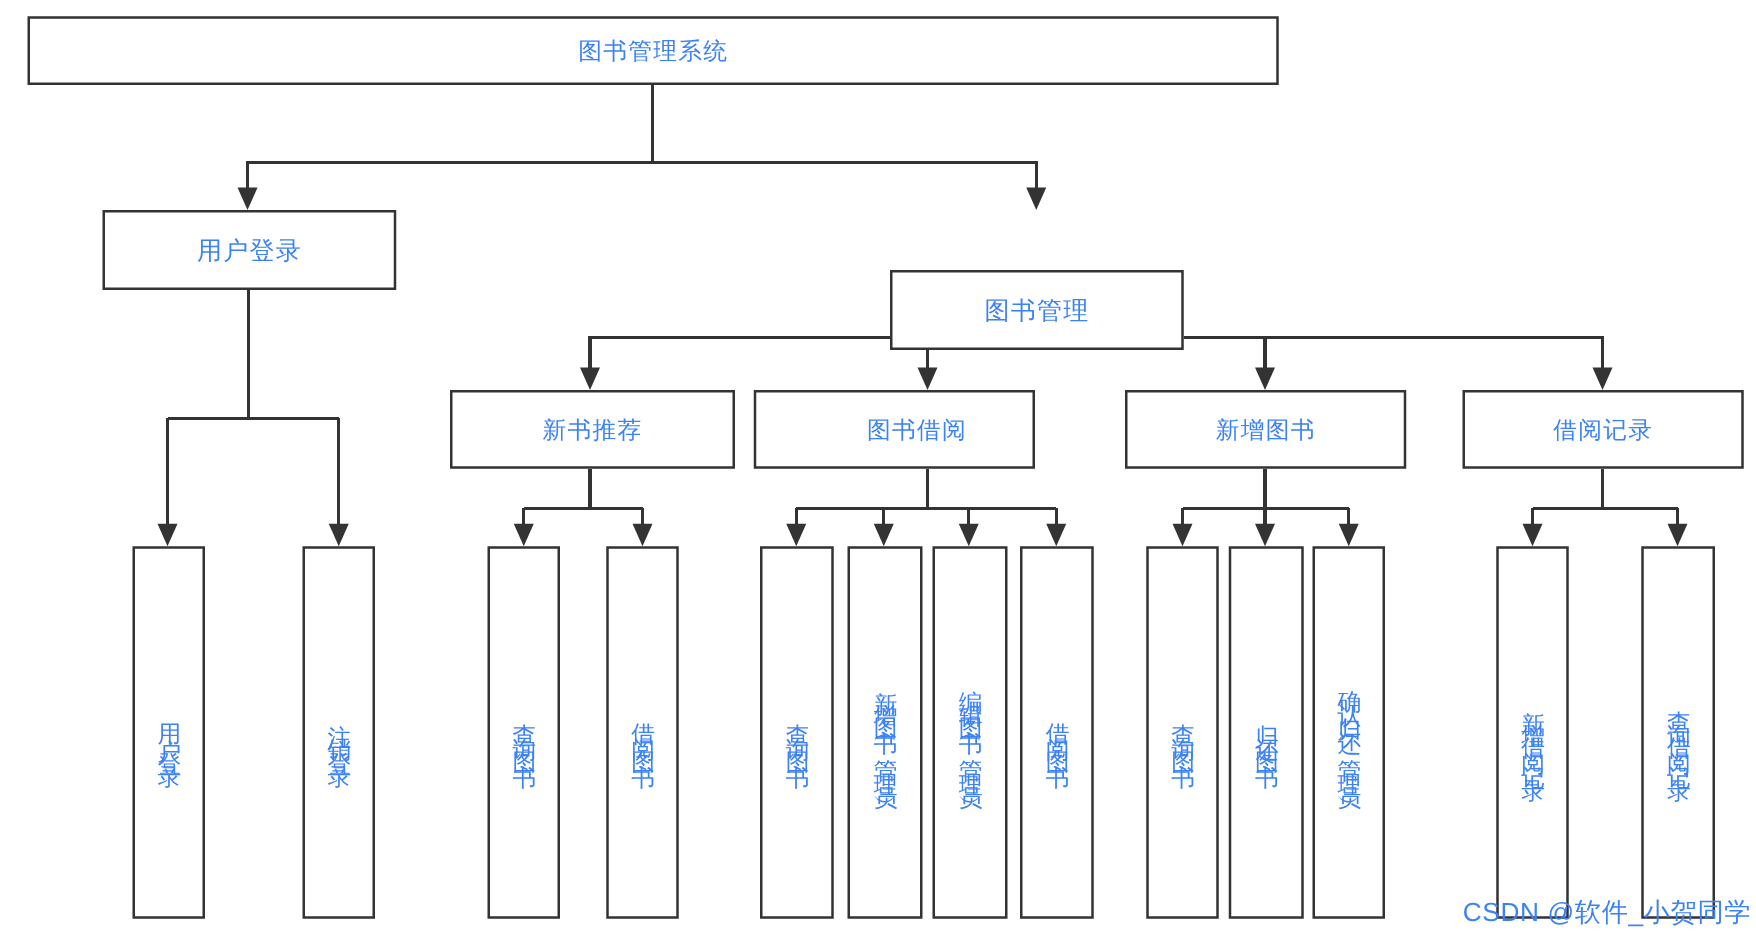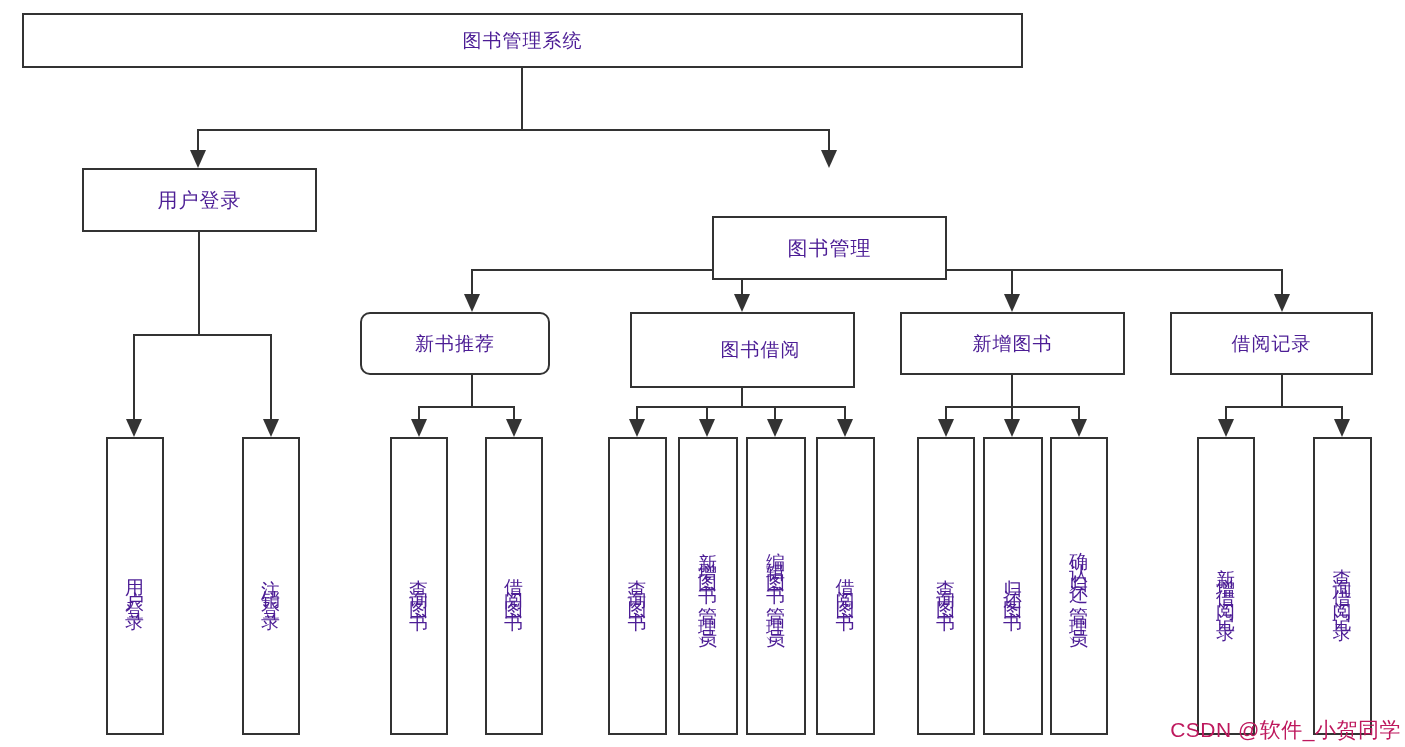--- a/index.html
+++ b/index.html
@@ -19,21 +19,21 @@
     position: absolute;
     left: 0;
     top: 0;
     z-index: 1;
   }
   .node {
     position: absolute;
     box-sizing: border-box;
     border: 2.5px solid #333333;
     background: #ffffff;
-    color: #4c1d95;
+    color: #3b82f6;
     display: flex;
     align-items: center;
     justify-content: center;
     z-index: 2;
     text-align: right;
   }
   .node.h {
     font-size: 19px;
     letter-spacing: 1px;
   }
@@ -47,21 +47,21 @@
     letter-spacing: 11px;
     line-height: 1;
   }
   .watermark {
     position: absolute;
     right: 4px;
     top: 716px;
     z-index: 3;
     font-size: 21px;
     letter-spacing: 0.5px;
-    color: #be185d;
+    color: #3b82f6;
   }
 </style>
 </head>
 <body>
 
 <div id="stage">
 
   <svg id="connectors" width="1405" height="747" viewBox="0 0 1405 747" shape-rendering="crispEdges">
     <g stroke="#333333" stroke-width="2.5" fill="none">
 
@@ -133,24 +133,24 @@
       <polygon points="1218,419 1234,419 1226,437"></polygon>
       <polygon points="1334,419 1350,419 1342,437"></polygon>
     </g>
   </svg>
 
   <div class="node h" style="left:22px; top:13px; width:1001px; height:55px;">图书管理系统</div>
 
   <div class="node h lvl2" style="left:82px; top:168px; width:235px; height:64px;">用户登录</div>
   <div class="node h lvl2" style="left:712px; top:168px; width:235px; height:64px;margin-top:48px;">图书管理</div>
 
-  <div class="node h" style="left:360px; top:312px; width:190px; height:63px;border-radius:10px;">新书推荐</div>
-  <div class="node h" style="left:630px; top:312px; width:225px; height:76px;padding-left:36px;">图书借阅</div>
+  <div class="node h" style="left:360px; top:312px; width:228px; height:63px;">新书推荐</div>
+  <div class="node h" style="left:603px; top:312px; width:225px; height:63px;padding-left:36px;">图书借阅</div>
   <div class="node h" style="left:900px; top:312px; width:225px; height:63px;">新增图书</div>
-  <div class="node h" style="left:1170px; top:312px; width:203px; height:63px;">借阅记录</div>
+  <div class="node h" style="left:1170px; top:312px; width:225px; height:63px;">借阅记录</div>
 
   <div class="node leaf" style="left:106px; top:437px; width:58px; height:298px;">用户登录</div>
   <div class="node leaf" style="left:242px; top:437px; width:58px; height:298px;">注销登录</div>
 
   <div class="node leaf" style="left:390px; top:437px; width:58px; height:298px;">查询图书</div>
   <div class="node leaf" style="left:485px; top:437px; width:58px; height:298px;">借阅图书</div>
 
   <div class="node leaf" style="left:608px; top:437px; width:59px; height:298px;">查询图书</div>
   <div class="node leaf" style="left:678px; top:437px; width:60px; height:298px;">新增图书（管理员）</div>
   <div class="node leaf" style="left:746px; top:437px; width:60px; height:298px;">编辑图书（管理员）</div>

